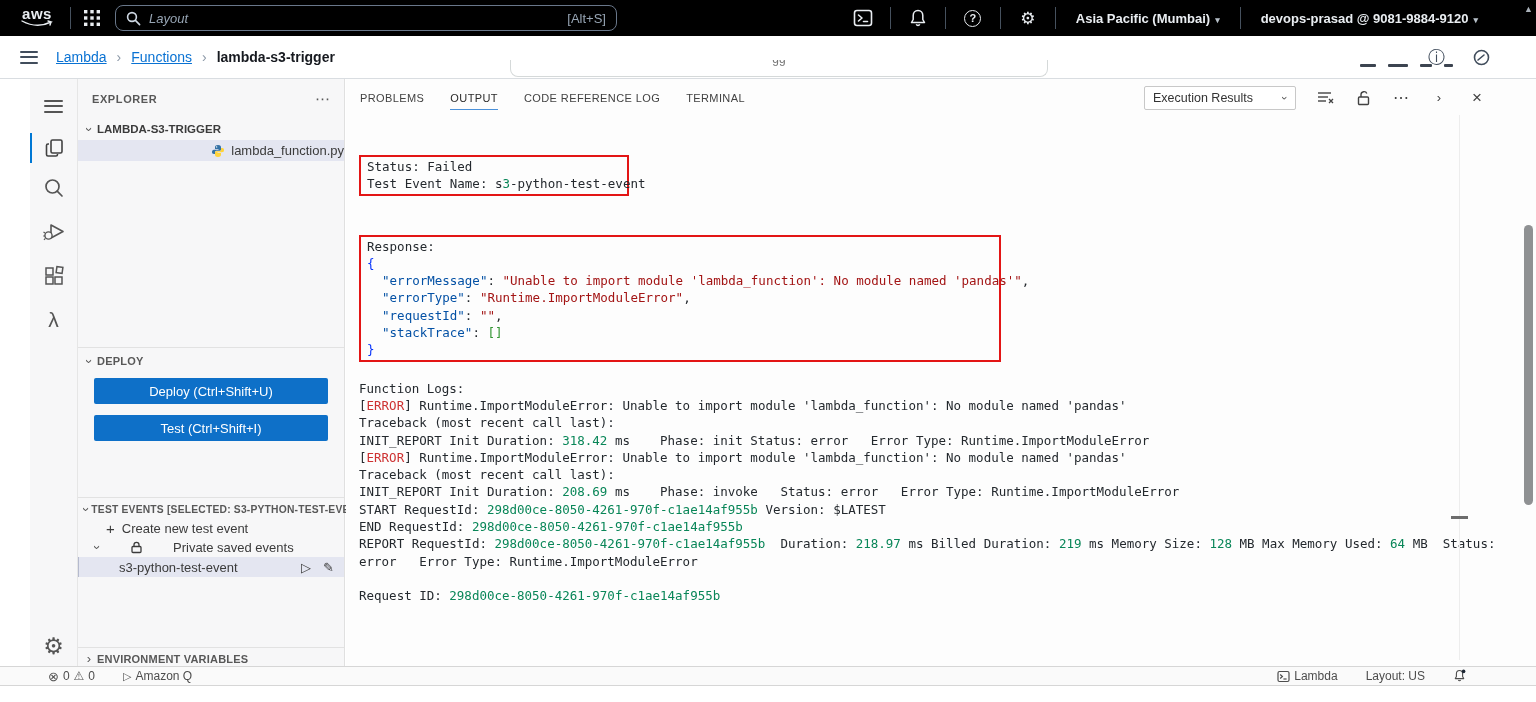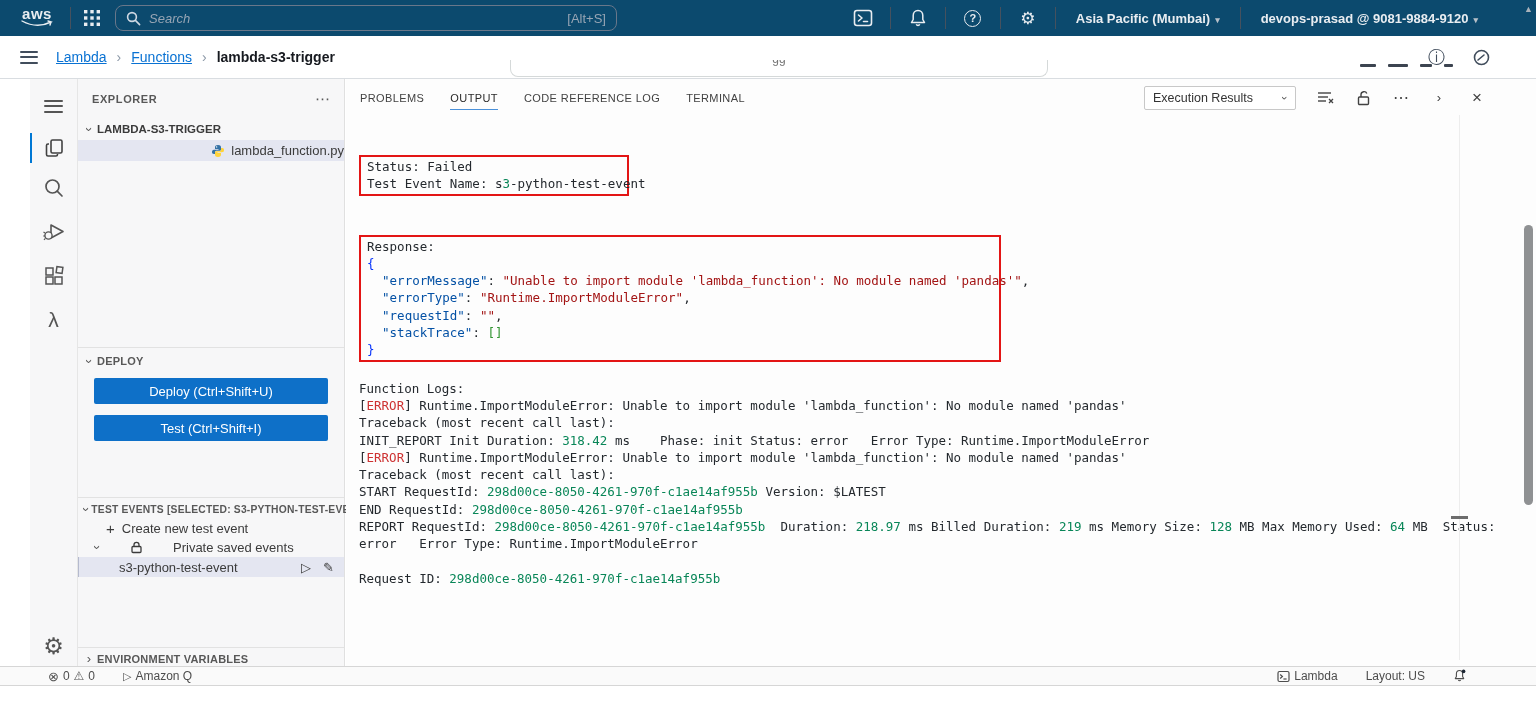--- a/index.html
+++ b/index.html
@@ -1,19 +1,19 @@
 <!DOCTYPE html>
 <html><head>
 <meta charset="utf-8">
 <style>
   * { margin:0; padding:0; box-sizing:border-box; }
   html,body { width:1536px; height:702px; font-family:"Liberation Sans", sans-serif; background:#ffffff; overflow:hidden; }
 
   
-  .topbar { position:absolute; left:0; top:0; width:1536px; height:36px; background:#0c4a6e; display:flex; align-items:center; color:#e9edf1; }
+  .topbar { position:absolute; left:0; top:0; width:1536px; height:36px; background:#000000; display:flex; align-items:center; color:#e9edf1; }
   .aws-logo { width:46px; margin-left:14px; display:flex; flex-direction:column; align-items:center; cursor:pointer; }
   .aws-logo .aws-txt { font-weight:bold; font-size:15px; letter-spacing:.5px; line-height:12px; }
   .tb-sep { width:1px; height:22px; background:#46515e; margin:0 10px; }
   .grid-icon { width:22px; height:22px; display:flex; align-items:center; justify-content:center; cursor:pointer; }
   .searchbox { margin-left:12px; width:502px; height:26px; border:1px solid #69778a; border-radius:8px; display:flex; align-items:center; padding:0 10px; gap:8px; color:#97a5b4; }
   .searchbox .ph { font-style:italic; font-size:13px; flex:1; }
   .searchbox .kbd { font-size:13px; color:#97a5b4; }
   .tb-right { margin-left:auto; display:flex; align-items:center; margin-right:48px; }
   .tb-iconbtn { width:34px; height:26px; display:flex; align-items:center; justify-content:center; cursor:pointer; }
   .tb-text { font-size:13px; font-weight:bold; color:#e9edf1; padding:0 10px; cursor:pointer; white-space:nowrap; }
@@ -116,21 +116,21 @@
           <rect x="7.3" y="13.6" width="3.4" height="3.4"></rect>
           <rect x="13.6" y="13.6" width="3.4" height="3.4"></rect>
         </g>
     </svg>
   </div>
   <div class="searchbox">
     <svg width="15" height="15" viewBox="0 0 15 15">
         <circle cx="6" cy="6" r="4.4" stroke="#cfd8e3" stroke-width="1.6" fill="none"></circle>
         <line x1="9.4" y1="9.4" x2="13.6" y2="13.6" stroke="#cfd8e3" stroke-width="1.6" stroke-linecap="round"></line>
       </svg>
-    <span class="ph">Search</span>
+    <span class="ph">Layout</span>
     <span class="kbd">[Alt+S]</span>
   </div>
   <div class="tb-right">
     <div class="tb-iconbtn">
       <svg width="20" height="20" viewBox="0 0 20 20">
           <rect x="1.5" y="2.5" width="17" height="15" rx="2.5" stroke="#e9edf1" stroke-width="1.6" fill="none"></rect>
           <path d="M5.5 7 L9 10 L5.5 13" stroke="#e9edf1" stroke-width="1.6" fill="none" stroke-linecap="round" stroke-linejoin="round"></path>
           <line x1="10.5" y1="13.5" x2="14.5" y2="13.5" stroke="#e9edf1" stroke-width="1.6" stroke-linecap="round"></line>
         </svg>
     </div>
@@ -348,20 +348,21 @@
           <div class="line"><span class="sk">  </span><span class="sb2">"stackTrace"</span><span class="sk">: </span><span class="sgb">[]</span></div>
           <div class="line"><span class="scb">}</span></div>
         </div>
       <div class="logs" id="out-logs">
           <div class="line"><span class="sk">Function Logs:</span></div>
           <div class="line"><span class="sk">[</span><span class="se">ERROR</span><span class="sk">] Runtime.ImportModuleError: Unable to import module 'lambda_function': No module named 'pandas'</span></div>
           <div class="line"><span class="sk">Traceback (most recent call last):</span></div>
           <div class="line"><span class="sk">INIT_REPORT Init Duration: </span><span class="sg">318.42</span><span class="sk"> ms    Phase: init Status: error   Error Type: Runtime.ImportModuleError</span></div>
           <div class="line"><span class="sk">[</span><span class="se">ERROR</span><span class="sk">] Runtime.ImportModuleError: Unable to import module 'lambda_function': No module named 'pandas'</span></div>
           <div class="line"><span class="sk">Traceback (most recent call last):</span></div>
+          <div class="line"><span class="sk">INIT_REPORT Init Duration: </span><span class="sg">208.69</span><span class="sk"> ms    Phase: invoke   Status: error   Error Type: Runtime.ImportModuleError</span></div>
           <div class="line"><span class="sk">START RequestId: </span><span class="sg">298d00ce-8050-4261-970f-c1ae14af955b</span><span class="sk"> Version: $LATEST</span></div>
           <div class="line"><span class="sk">END RequestId: </span><span class="sg">298d00ce-8050-4261-970f-c1ae14af955b</span></div>
           <div class="line"><span class="sk">REPORT RequestId: </span><span class="sg">298d00ce-8050-4261-970f-c1ae14af955b</span><span class="sk">  Duration: </span><span class="sg">218.97</span><span class="sk"> ms Billed Duration: </span><span class="sg">219</span><span class="sk"> ms Memory Size: </span><span class="sg">128</span><span class="sk"> MB Max Memory Used: </span><span class="sg">64</span><span class="sk"> MB  Status:</span></div>
           <div class="line"><span class="sk">error   Error Type: Runtime.ImportModuleError</span></div>
           <div class="line"><span class="sk"> </span></div>
           <div class="line"><span class="sk">Request ID: </span><span class="sg">298d00ce-8050-4261-970f-c1ae14af955b</span></div>
         </div>
     </div>
   </div>
 </div>

